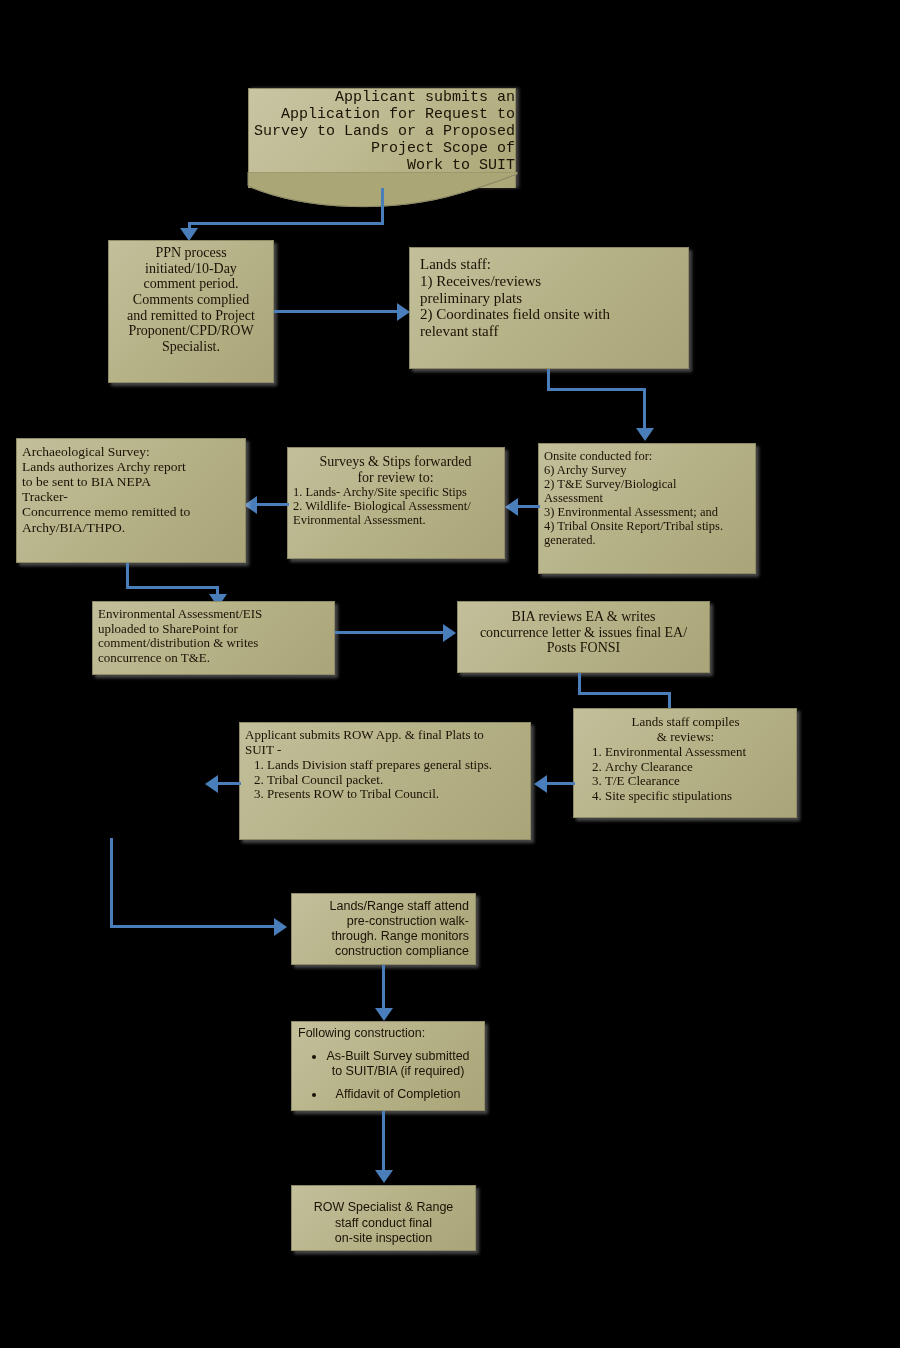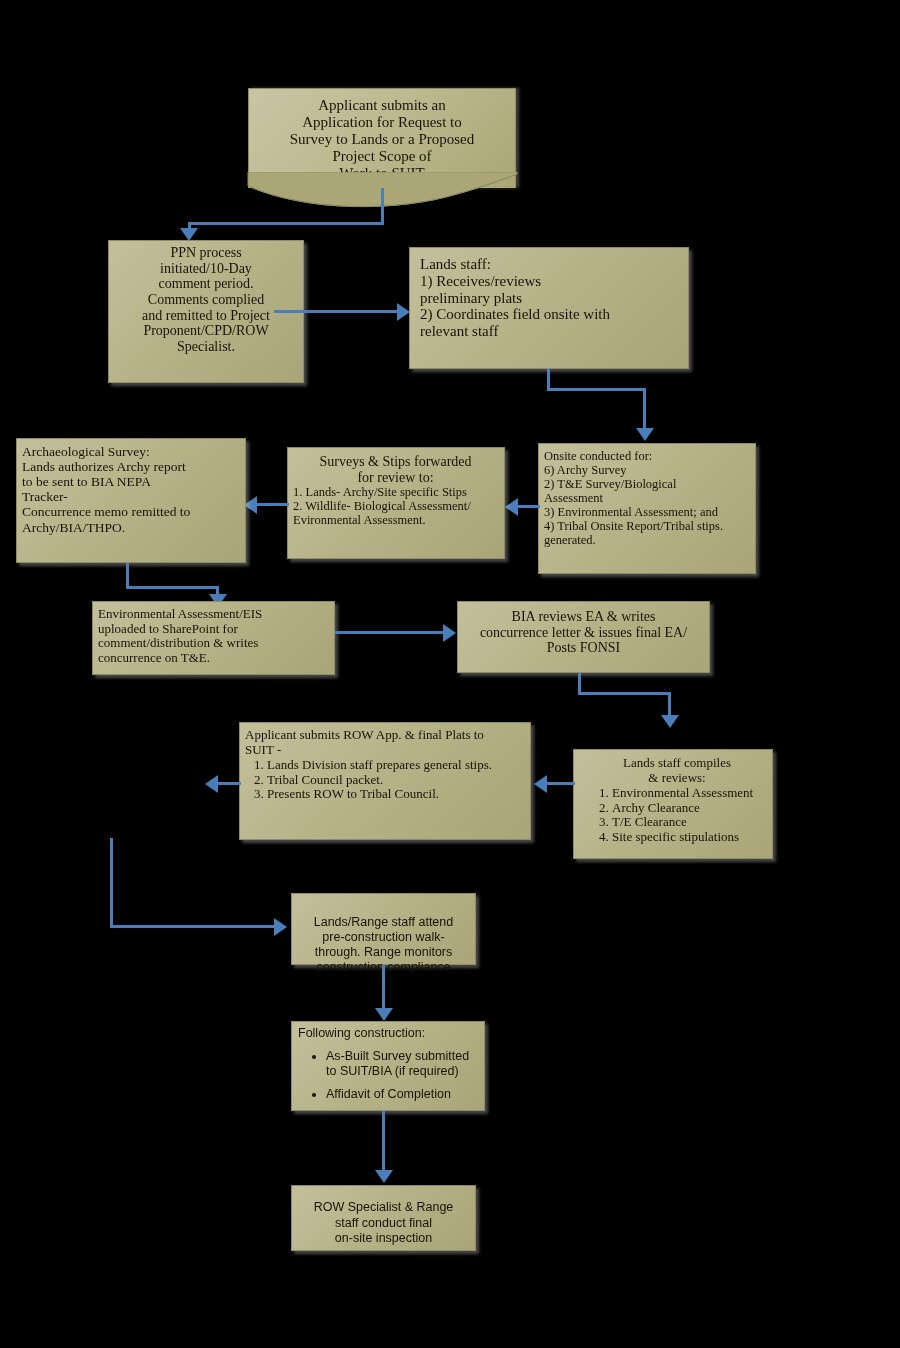--- a/index.html
+++ b/index.html
@@ -28,24 +28,23 @@
   .box.serif { font-family: "Liberation Serif", serif; }
   .box.sans  { font-family: "Liberation Sans", sans-serif; }
   .center { text-align: center; }
   .left   { text-align: left; }
 
   
   .doc-shape {
     position: absolute;
     box-sizing: border-box;
     color: #1a1205;
-    font-family: Liberation Serif, serif;
-    text-align: center;
+    font-family: Liberation Mono, monospace;
+    text-align: right;
     line-height: 1.14;
-    padding-top: 8px;
     background: linear-gradient(135deg, #c9c5a4 0%, #bcb88e 50%, #aaa676 100%);
     border: 1px solid #8f8b66;
     border-bottom: none;
     box-shadow: 3px 0px 3px rgba(255,255,255,0.25);
   }
   .doc-wave {
     position: absolute;
     left: 0; top: 0;
     pointer-events: none;
   }
@@ -72,21 +71,21 @@
   .ah-left {
     border-top: 9px solid transparent;
     border-bottom: 9px solid transparent;
     border-right: 13px solid #4a7ebb;
   }
   ul.bul {
     margin: 1px 0 0 0;
     padding-left: 20px;
     list-style: disc;
   }
-  ul.bul li { margin: 8px; padding: 0; }
+  ul.bul li { margin: 8px; padding: 0; text-align: center; }
   ol.num {
     margin: 1px 0 0 0;
     padding-left: 22px;
   }
   ol.num li { margin: 0; padding: 0; }
   .ln { display: block; }
 </style>
 </head>
 <body>
 
@@ -102,21 +101,21 @@
   <svg class="doc-wave" width="272" height="42" style="left:247px; top:172px;">
     <path d="M1,0 L1,14 C60,40 150,40 210,22 C235,15 255,8 270,2 L270,0 Z" fill="#aaa676" stroke="#8f8b66" stroke-width="1"></path>
     <path d="M1,14 C60,40 150,40 210,22 C235,15 255,8 270,2" fill="none" stroke="#8f8b66" stroke-width="1"></path>
   </svg>
 
   <div class="seg" style="left:381px; top:188px; width:3px; height:37px;"></div>
   <div class="seg" style="left:188px; top:222px; width:196px; height:3px;"></div>
   <div class="seg" style="left:188px; top:222px; width:3px; height:8px;"></div>
   <div class="arrowhead ah-down" style="left:180px; top:228px;"></div>
 
-  <div class="box serif center" style="left:108px; top:240px; width:196px; height:143px; font-size:14px; padding-top:4px;">
+  <div class="box serif center" style="left:108px; top:240px; width:166px; height:143px; font-size:14px; padding-top:4px;">
     <span class="ln">PPN process</span>
     <span class="ln">initiated/10-Day</span>
     <span class="ln">comment period.</span>
     <span class="ln">Comments complied</span>
     <span class="ln">and remitted to Project</span>
     <span class="ln">Proponent/CPD/ROW</span>
     <span class="ln">Specialist.</span>
   </div>
 
   <div class="seg" style="left:274px; top:310px; width:125px; height:3px;"></div>
@@ -191,21 +190,21 @@
     <span class="ln">BIA reviews EA &amp; writes</span>
     <span class="ln">concurrence letter &amp; issues final EA/</span>
     <span class="ln">Posts FONSI</span>
   </div>
 
   <div class="seg" style="left:578px; top:673px; width:3px; height:22px;"></div>
   <div class="seg" style="left:578px; top:692px; width:93px; height:3px;"></div>
   <div class="seg" style="left:668px; top:692px; width:3px; height:26px;"></div>
   <div class="arrowhead ah-down" style="left:661px; top:715px;"></div>
 
-  <div class="box serif" style="left:573px; top:749px; width:200px; height:110px; font-size:13px; padding-top:6px; padding-left:14px;">
+  <div class="box serif" style="left:573px; top:708px; width:224px; height:110px; font-size:13px; padding-top:6px; padding-left:7px;">
     <div class="center">
       <span class="ln">Lands staff compiles</span>
       <span class="ln">&amp; reviews:</span>
     </div>
     <ol class="num" style="padding-left:24px;">
       <li>Environmental Assessment</li>
       <li>Archy Clearance</li>
       <li>T/E Clearance</li>
       <li>Site specific stipulations</li>
     </ol>
@@ -225,21 +224,21 @@
   </div>
 
   <div class="seg" style="left:216px; top:782px; width:25px; height:3px;"></div>
   <div class="arrowhead ah-left" style="left:205px; top:775px;"></div>
 
 
   <div class="seg" style="left:110px; top:838px; width:3px; height:89px;"></div>
   <div class="seg" style="left:110px; top:925px; width:166px; height:3px;"></div>
   <div class="arrowhead ah-right" style="left:274px; top:918px;"></div>
 
-  <div class="box sans center" style="left:291px; top:893px; width:185px; height:72px; font-size:12.5px; padding-top:21px; line-height:1.2;">
+  <div class="box sans center" style="left:291px; top:893px; width:185px; height:72px; font-size:12.5px; padding-top:5px; line-height:1.2;text-align:right;">
     <span class="ln">Lands/Range staff attend</span>
     <span class="ln">pre-construction walk-</span>
     <span class="ln">through. Range monitors</span>
     <span class="ln">construction compliance</span>
   </div>
 
   <div class="seg" style="left:382px; top:965px; width:3px; height:45px;"></div>
   <div class="arrowhead ah-down" style="left:375px; top:1008px;"></div>
 
   <div class="box sans left" style="left:291px; top:1021px; width:194px; height:90px; font-size:12.5px; padding-top:4px; padding-left:6px; line-height:1.2;">

